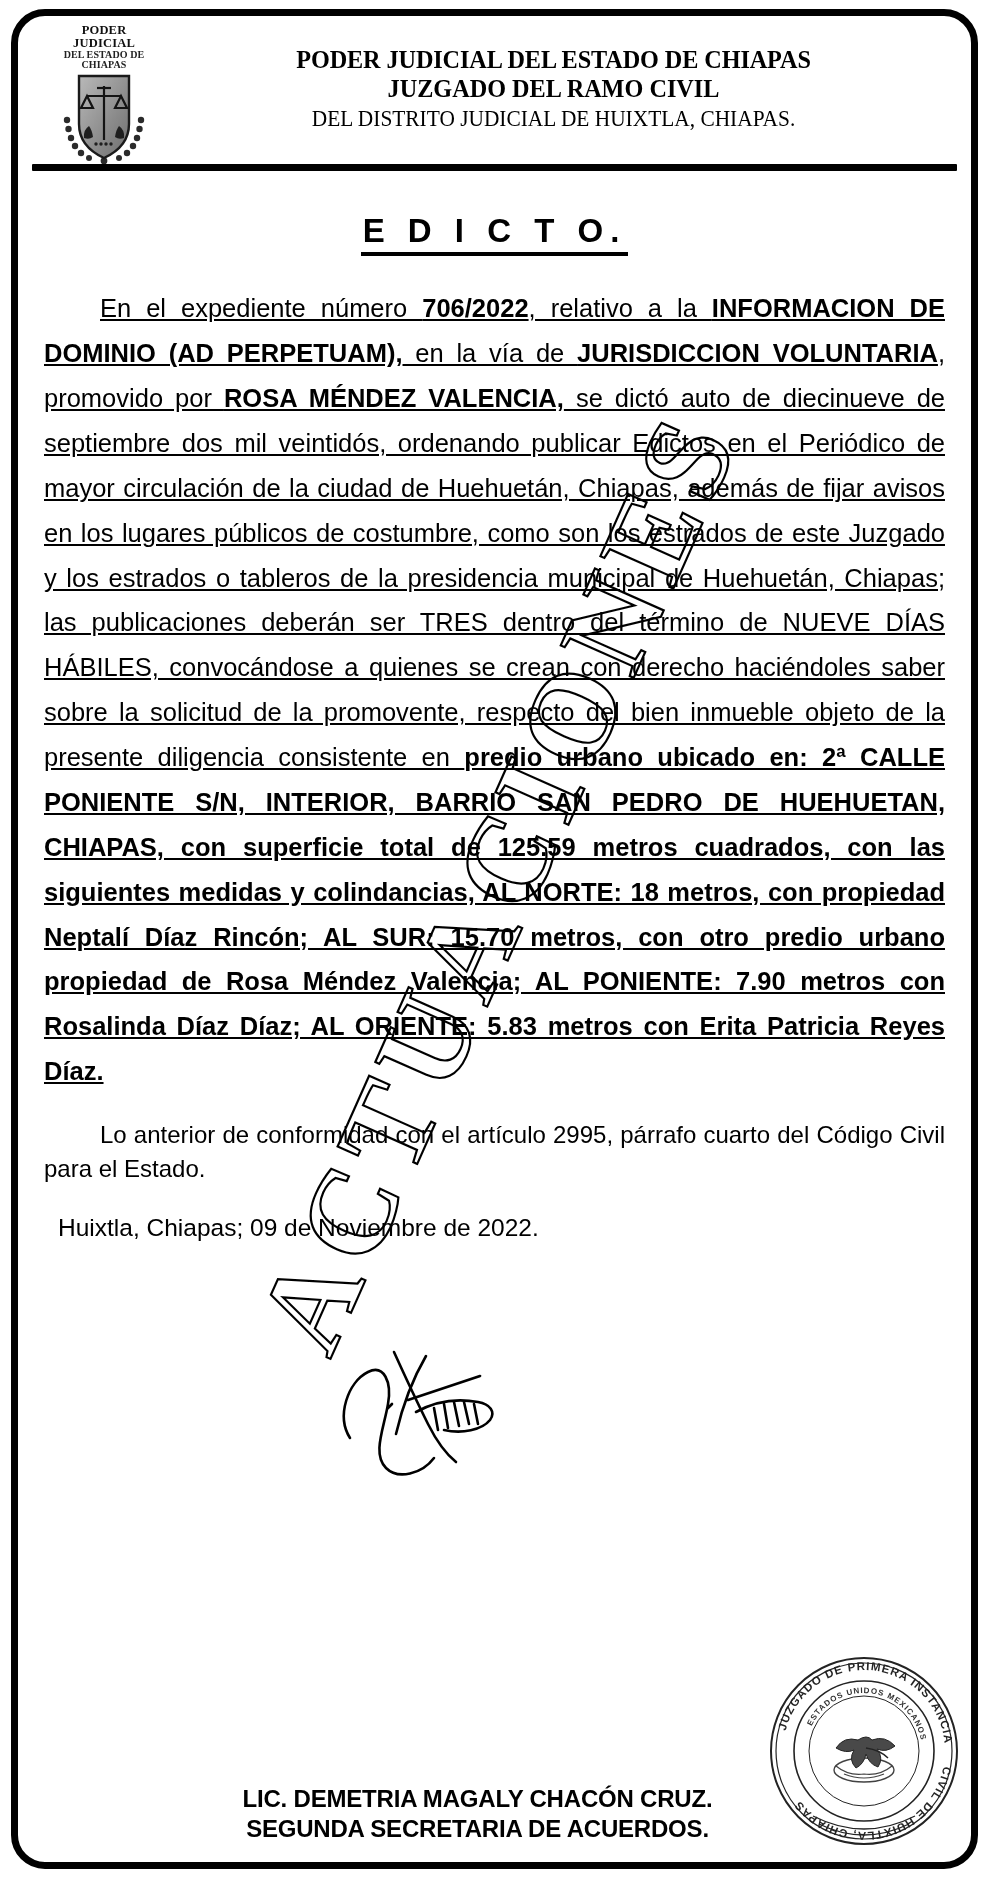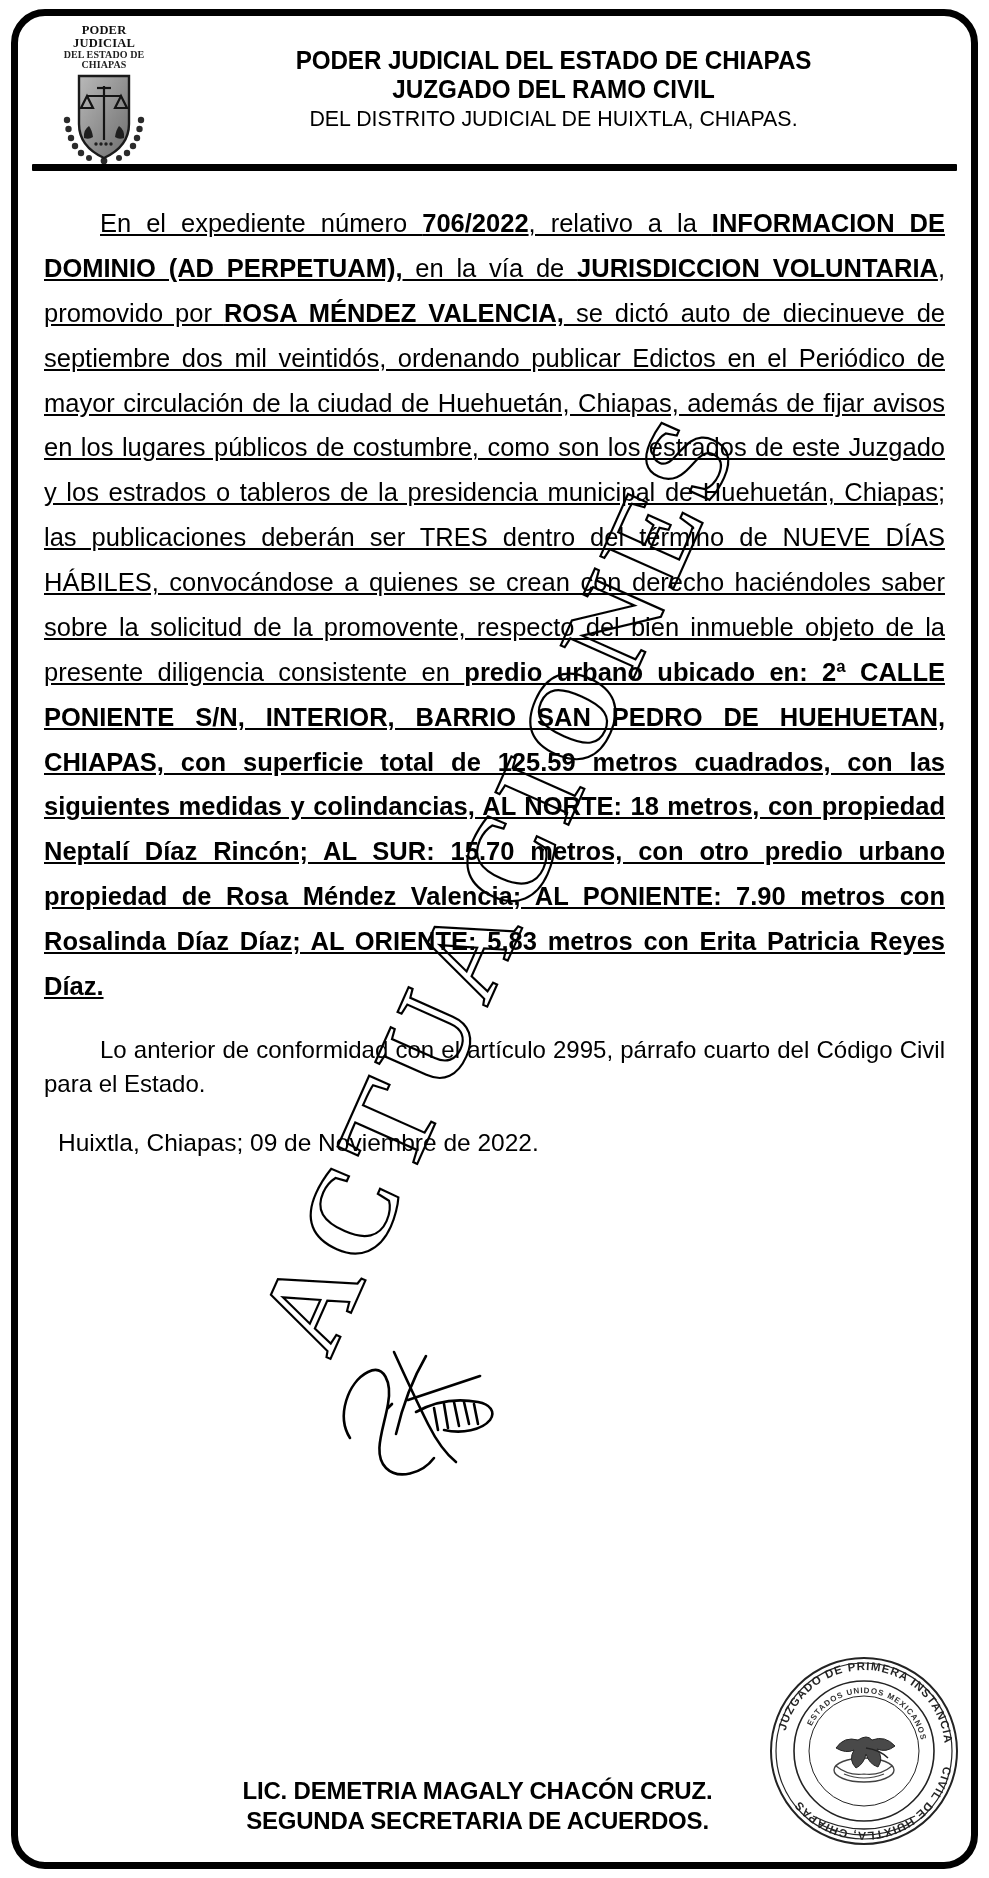--- a/index.html
+++ b/index.html
@@ -70,20 +70,21 @@
     color:#222;
     margin-top:1px;
   }
   .crest-shield{margin:2px auto 0 auto;display:block;}
 
   .header-titles{
     flex:1 1 auto;
     text-align:center;
     padding-right:10px;
     padding-top:20px;
+    font-family:Liberation Serif, serif;
   }
   .h-line1{
     font-size:25.5px;
     font-weight:bold;
     letter-spacing:-0.1px;
     line-height:1.12;
     transform:scaleX(0.95);
     transform-origin:center;
   }
   .h-line2{
@@ -150,21 +151,21 @@
   .dateline{
     margin:28px 14px 0 28px;
     font-size:24.5px;
     position:relative;z-index:2;
   }
 
   
   .sig-block{
     position:absolute;
     left:0;right:0;
-    bottom:36px;
+    bottom:28px;
     text-align:center;
     z-index:3;
   }
   .sig-name{
     font-size:24px;
     font-weight:bold;
     line-height:1.26;
     letter-spacing:-0.2px;
     margin-left:-34px;
   }
@@ -272,20 +273,23 @@
 
       <div class="header-titles">
         <div class="h-line1">PODER JUDICIAL DEL ESTADO DE CHIAPAS</div>
         <div class="h-line2">JUZGADO DEL RAMO CIVIL</div>
         <div class="h-line3">DEL DISTRITO JUDICIAL DE HUIXTLA, CHIAPAS.</div>
       </div>
     </div>
 
     <div class="rule"></div>
 
+    <div class="edicto-wrap">
+      <span class="edicto">E D I C T O.</span>
+    </div>
 
     <div class="body">
       <p class="p-indent"><span>En el expediente número </span><span class="b">706/2022</span><span>, relativo a la </span><span class="b">INFORMACION DE DOMINIO (AD PERPETUAM),</span><span> en la vía de </span><span class="b">JURISDICCION VOLUNTARIA</span><span>, promovido por </span><span class="b">ROSA MÉNDEZ VALENCIA,</span><span> se dictó auto de diecinueve de septiembre dos mil veintidós, ordenando publicar Edictos en el Periódico de mayor circulación de la ciudad de Huehuetán, Chiapas, además de fijar avisos en los lugares públicos de costumbre, como son los estrados de este Juzgado y los estrados o tableros de la presidencia municipal de Huehuetán, Chiapas; las publicaciones deberán ser TRES dentro del término de NUEVE DÍAS HÁBILES, convocándose a quienes se crean con derecho haciéndoles saber sobre la solicitud de la promovente, respecto del bien inmueble objeto de la presente diligencia consistente en </span><span class="b">predio urbano ubicado en: 2ª CALLE PONIENTE S/N, INTERIOR, BARRIO SAN PEDRO DE HUEHUETAN, CHIAPAS, con superficie total de 125.59 metros cuadrados, con las siguientes medidas y colindancias, AL NORTE: 18 metros, con propiedad Neptalí Díaz Rincón; AL SUR: 15.70 metros, con otro predio urbano propiedad de Rosa Méndez Valencia; AL PONIENTE: 7.90 metros con Rosalinda Díaz Díaz; AL ORIENTE: 5.83 metros con Erita Patricia Reyes Díaz.</span></p>
     </div>
 
     <div class="closing">
       <p class="ind">Lo anterior de conformidad con el artículo 2995, párrafo cuarto del Código Civil para el Estado.</p>
     </div>
 
     <div class="dateline">Huixtla, Chiapas; 09 de Noviembre de 2022.</div>

